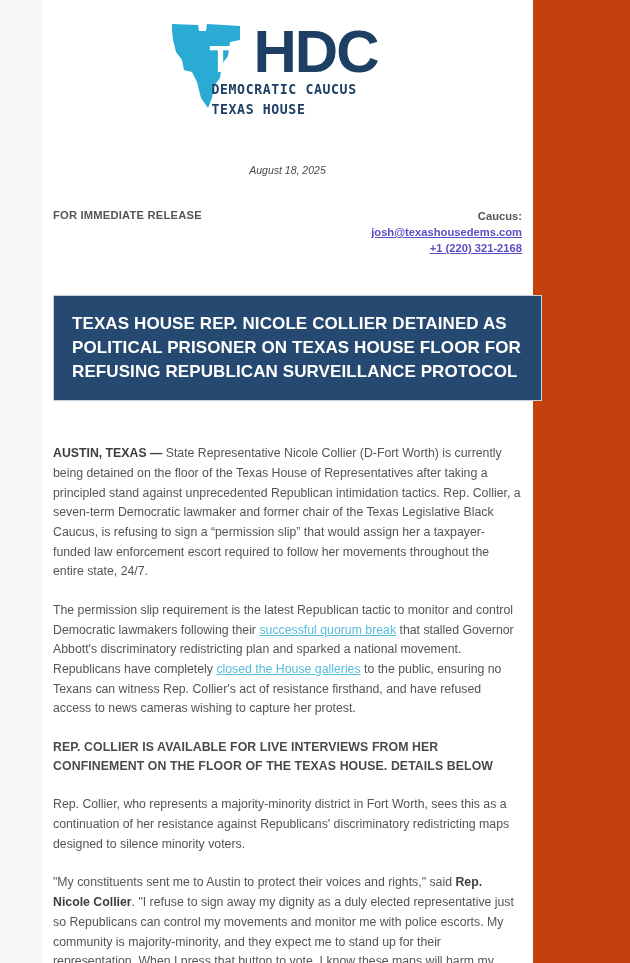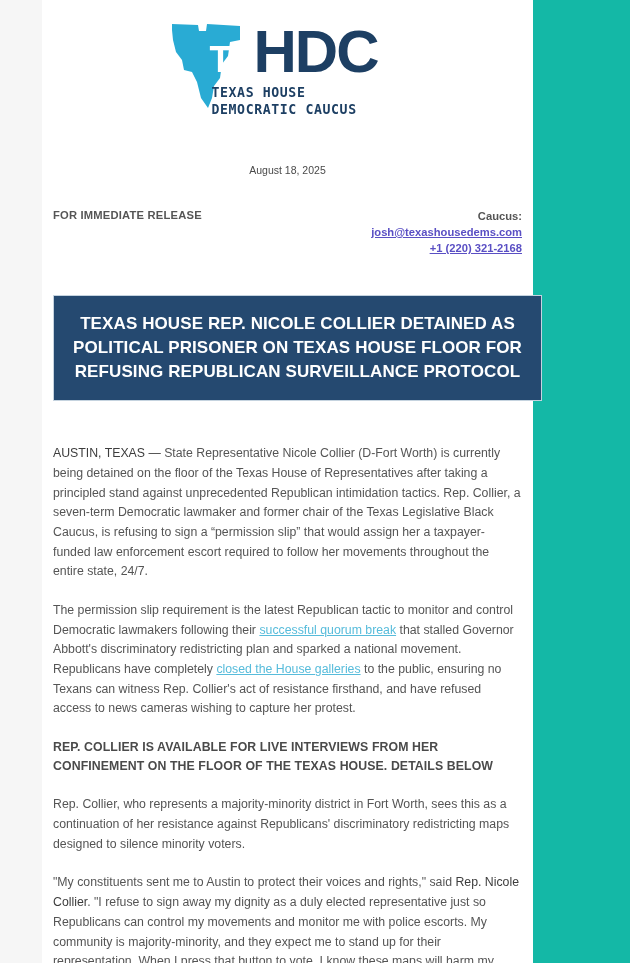--- a/index.html
+++ b/index.html
@@ -12,21 +12,21 @@
     height: 963px;
     overflow: hidden;
     background: #f7f7f7;
     font-family: "Liberation Sans", sans-serif;
     -webkit-font-smoothing: antialiased;
   }
   .page-bg {
     position: relative;
     width: 630px;
     height: 963px;
-    background: #14b8a6;
+    background: #c2410c;
     overflow: hidden;
   }
   .gutter-left {
     position: absolute;
     left: 0; top: 0;
     width: 42px; height: 963px;
     background: #f6f6f6;
   }
   .email-card {
     position: absolute;
@@ -90,20 +90,21 @@
     font-weight: bold;
     letter-spacing: 0.6px;
     line-height: 1.28;
     margin-top: 3px;
     margin-left: 2px;
   }
 
   
   .date-line {
     text-align: center;
+    font-style: italic;
     font-size: 10.5px;
     color: #4a4a4a;
     margin-top: 45px;
     font-family: "Liberation Sans", sans-serif;
   }
 
   
   .release-row {
     display: flex;
     justify-content: space-between;
@@ -138,21 +139,20 @@
   }
 
   
   .banner {
     margin: 38px 0 0 11px;
     width: 489px;
     box-sizing: border-box;
     background: #254970;
     border: 1px solid #c5d3df;
     color: #ffffff;
-    text-align: center;
     font-weight: bold;
     font-size: 17px;
     line-height: 1.43;
     letter-spacing: 0.1px;
     padding: 16px 18px 16px 18px;
     font-family: "Liberation Sans", sans-serif;
   }
 
   
   .body-wrap {
@@ -160,21 +160,21 @@
     margin-top: 43px;
   }
   p.body-p {
     margin: 0 0 19px 0;
     font-size: 12.3px;
     line-height: 1.60;
     color: #555555;
     font-family: "Liberation Sans", sans-serif;
   }
   p.body-p b, .b {
-    font-weight: normal;
+    font-weight: bold;
     color: #3d3d3d;
   }
   .subhead {
     margin: 9px 0 19px 0;
     font-size: 12.3px;
     line-height: 1.56;
     color: #4a4a4a;
     font-weight: bold;
     letter-spacing: 0.1px;
     font-family: "Liberation Sans", sans-serif;
@@ -196,22 +196,22 @@
         <div class="logo-tx-shape">
           <svg width="78" height="92" viewBox="0 0 78 92" aria-hidden="true">
             <path fill="#29abd4" d="M4 10 L4 4 L30 5 L31 11 L38 11 L39 4 L72 6 L72 20 L62 22 L60 36 L54 44 L52 58 L46 66 L44 78 L40 88 L33 78 L29 62 L24 52 L16 50 L14 40 L8 32 L5 20 Z"></path>
           </svg>
         </div>
         <div class="logo-right">
           <div class="logo-word">
             <span class="logo-tx">TX</span>
               <span class="logo-hdc">HDC</span>
           </div>
+          <div class="logo-sub" style="margin-top:0">DEMOCRATIC CAUCUS</div>
           <div class="logo-sub">TEXAS HOUSE</div>
-          <div class="logo-sub" style="margin-top:0">DEMOCRATIC CAUCUS</div>
         </div>
       </div>
     </div>
 
     <div class="date-line">August 18, 2025</div>
 
     <div class="release-row">
       <div class="fir">FOR IMMEDIATE RELEASE</div>
       <div class="contact-block">
         <div><span class="contact-label">Caucus</span><span class="contact-label">:</span></div>

